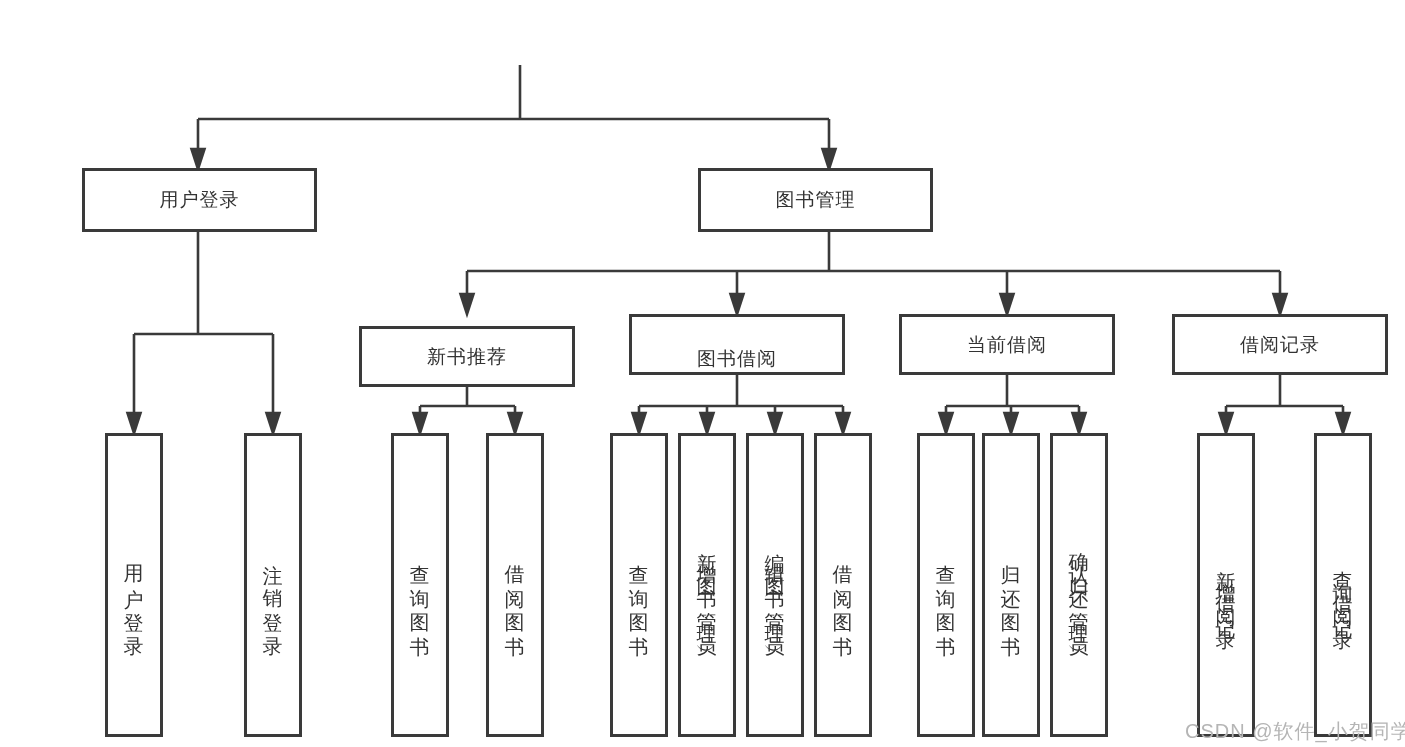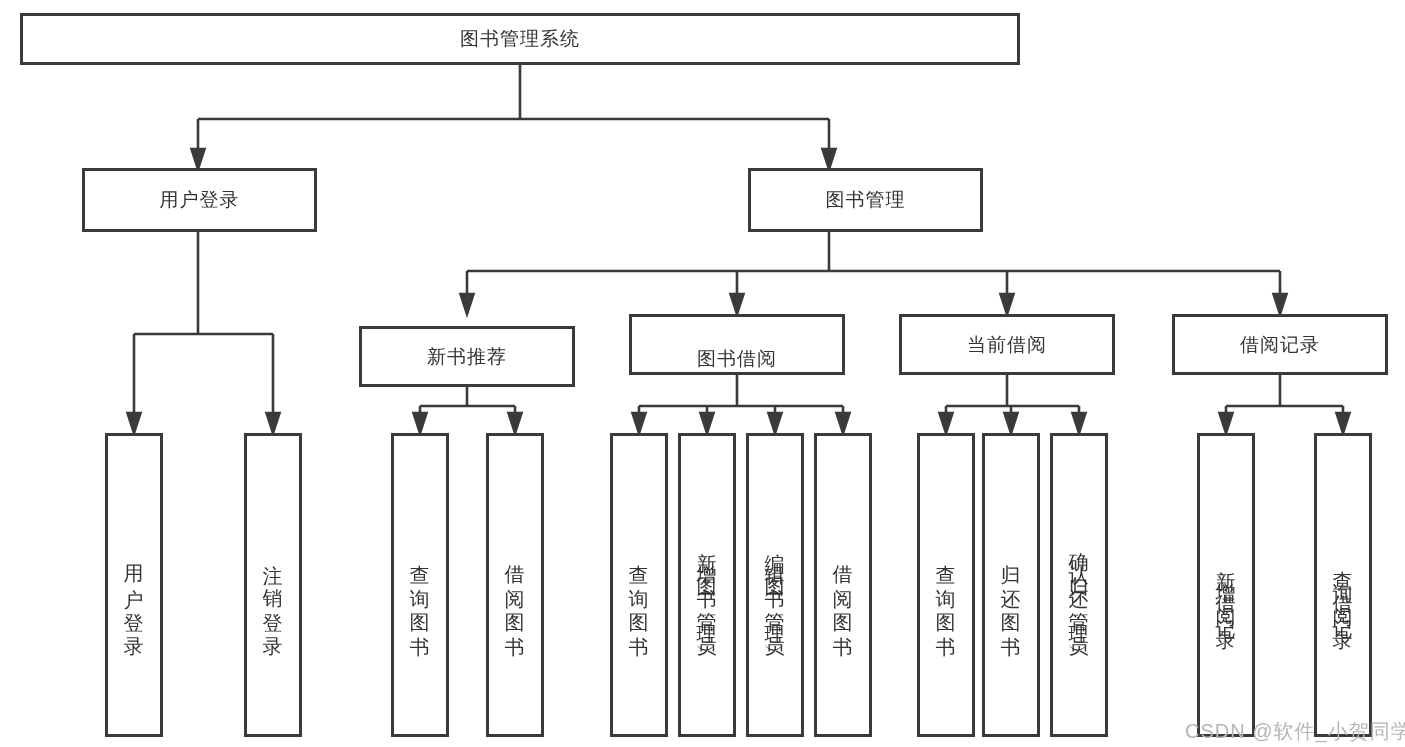--- a/index.html
+++ b/index.html
@@ -79,28 +79,25 @@
       </g>
 
       <g>
         <path fill="none" d="M1280 375 V406 M1226 406 H1343 M1226 406 V415 M1343 406 V415"></path>
         <polygon points="1219.5,413 1232.5,413 1226,433"></polygon>
         <polygon points="1336.5,413 1349.5,413 1343,433"></polygon>
       </g>
     </g>
   </svg>
 
-  <div class="node hnode root">
-    <span>图书管理系统</span>
-  </div>
 
   <div class="node hnode lvl2" style="left:82px;">
     <span>用户登录</span>
   </div>
-  <div class="node hnode lvl2" style="left:748px;">
+  <div class="node hnode lvl2" style="left:698px;">
     <span>图书管理</span>
   </div>
 
   <div class="node hnode lvl3" style="left:359px;margin-top:12px;">
     <span>新书推荐</span>
   </div>
   <div class="node hnode lvl3" style="left:629px;align-items:flex-end;">
     <span>图书借阅</span>
   </div>
   <div class="node hnode lvl3" style="left:1172px;">

